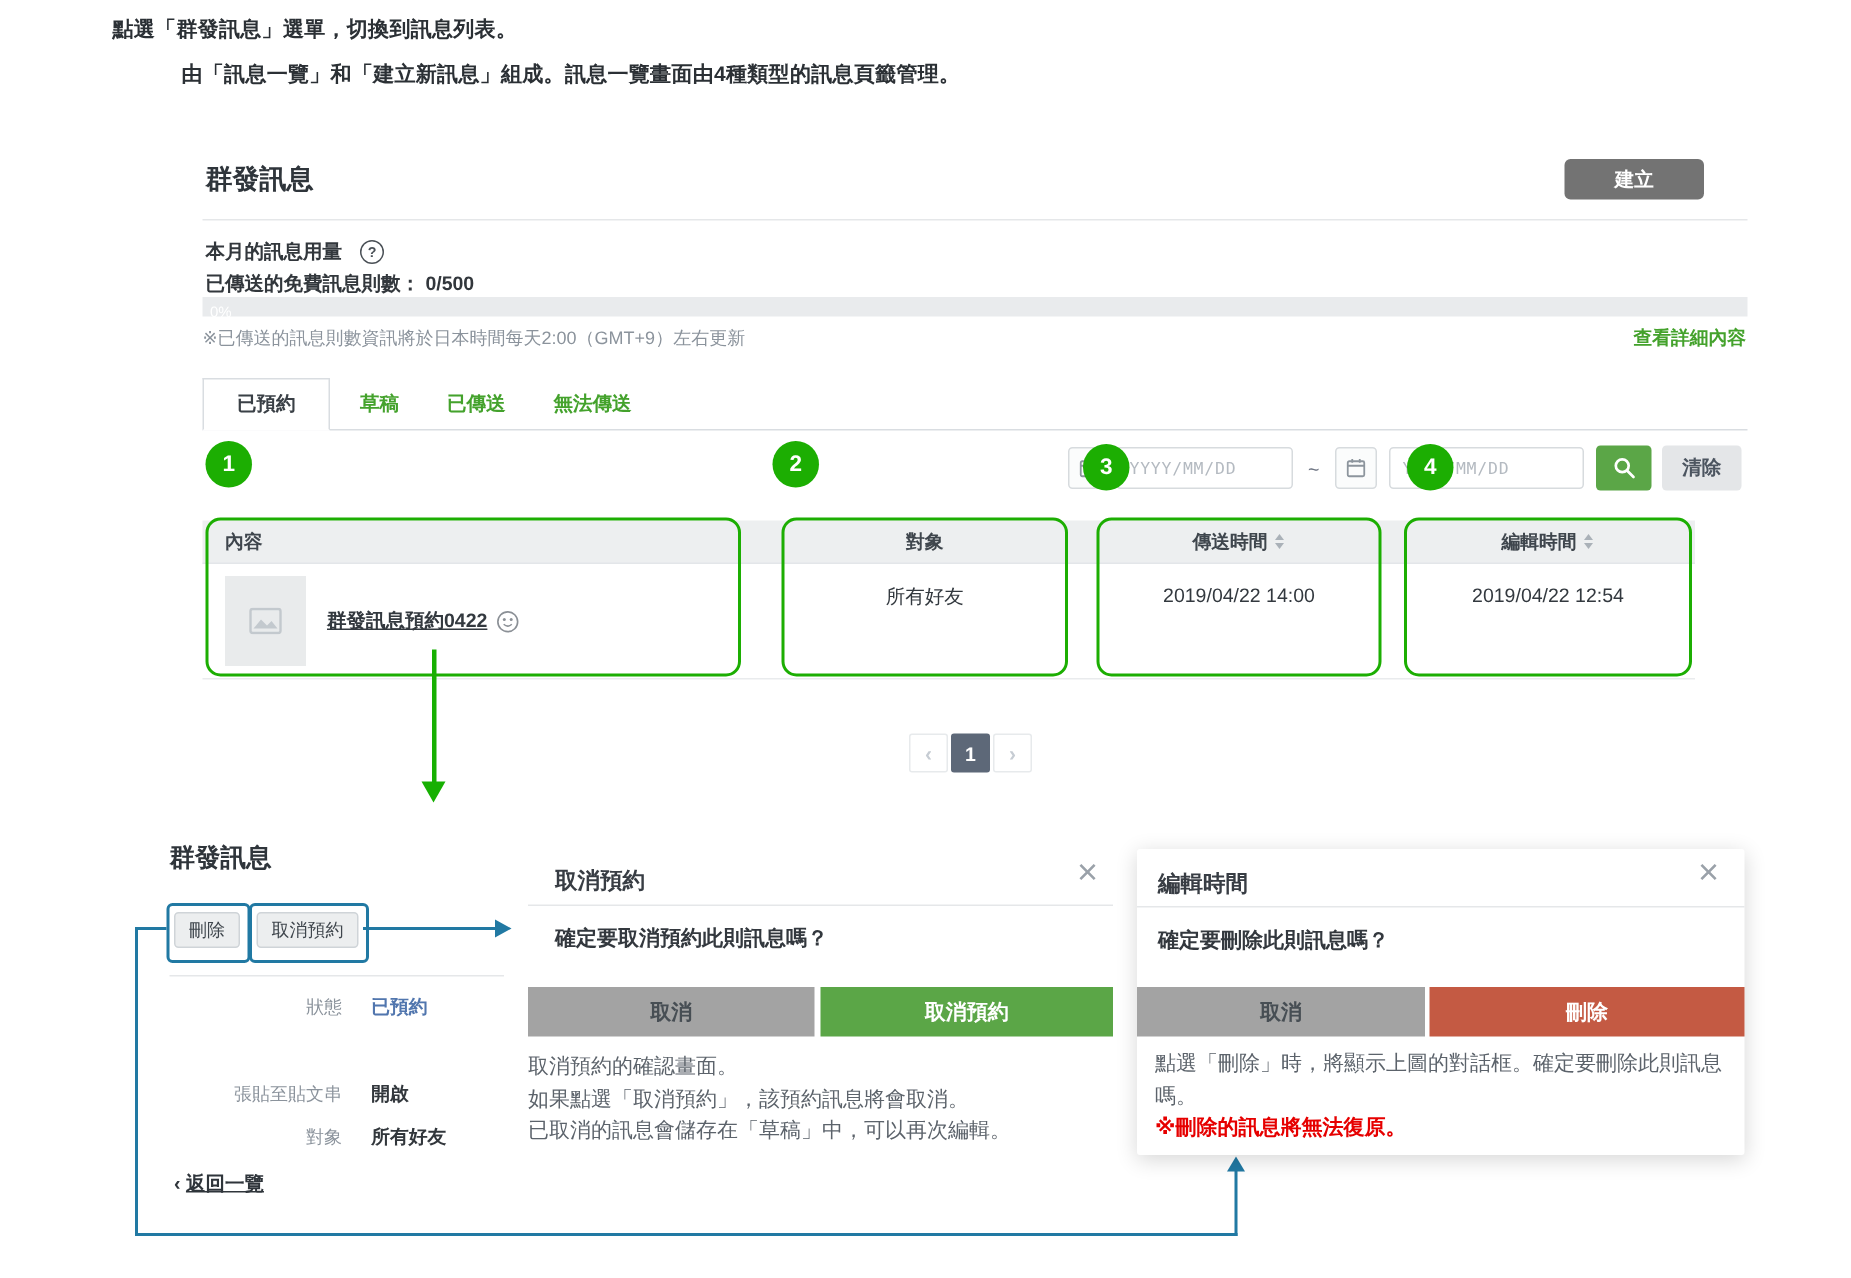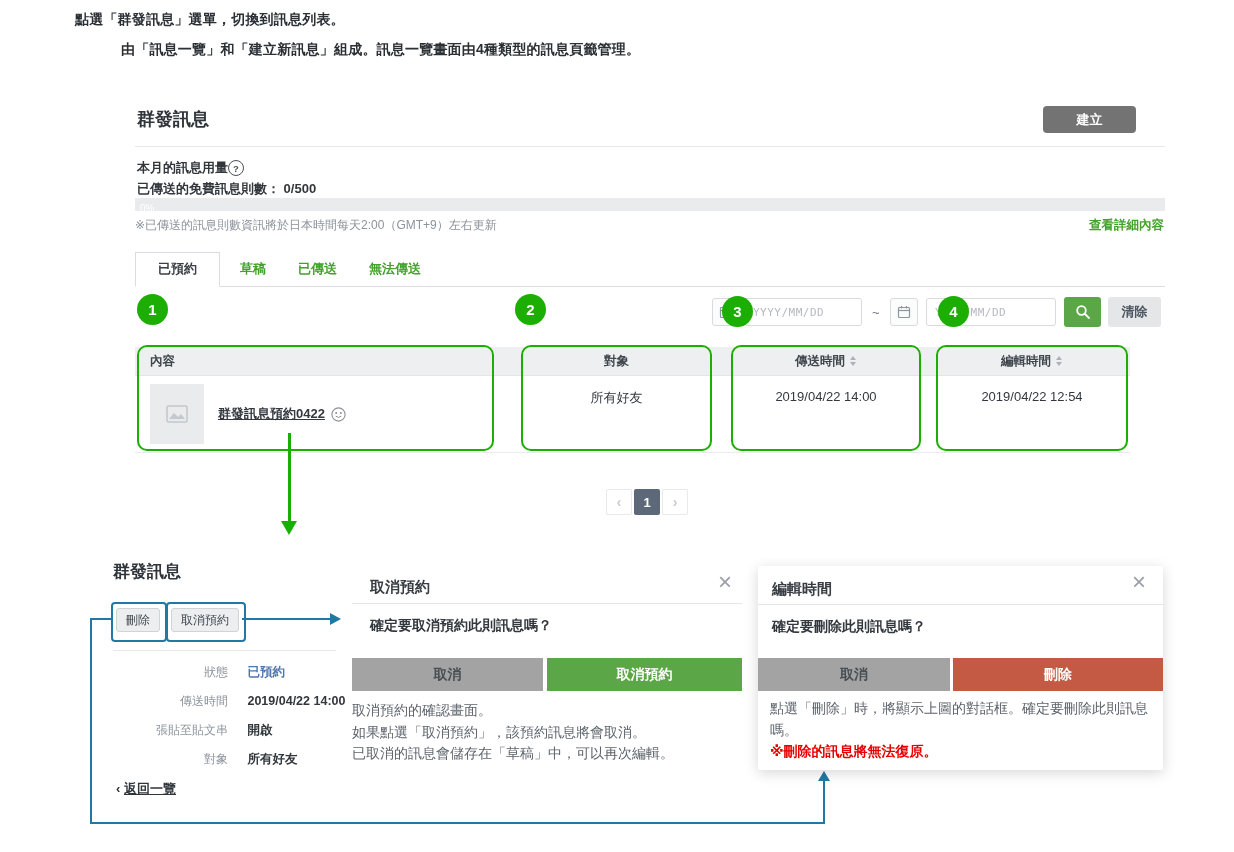--- a/index.html
+++ b/index.html
@@ -10,21 +10,21 @@
   
   .intro{font-size:14px;font-weight:600;color:#2b3035;letter-spacing:.2px;}
 
   
   .page-title{font-size:18px;font-weight:bold;color:#2f353b;}
   .btn-create{width:93px;height:27px;background:#737373;border:none;border-radius:4px;color:#fff;
     font-size:13px;font-weight:700;cursor:pointer;}
   .hr{background:#e5e7e9;height:1px;}
 
   
-  .usage-title{font-size:13px;font-weight:bold;color:#32373c;display:flex;align-items:center;gap:0;}
+  .usage-title{font-size:13px;font-weight:bold;color:#32373c;display:flex;align-items:center;gap:12px;}
   .qmark{width:14px;height:14px;border:1.3px solid #4a5056;border-radius:50%;font-size:9.5px;font-weight:bold;
     color:#4a5056;display:inline-flex;align-items:center;justify-content:center;}
   .usage-sent{font-size:13px;font-weight:600;color:#32373c;}
   .bar{width:1030px;height:13px;background:#e9ebed;}
   .bar span{font-size:10px;color:#fff;padding-left:5px;line-height:13px;display:inline-block;}
   .usage-note{font-size:12px;color:#8b939c;}
   .link-green{font-size:12.5px;font-weight:600;color:#44a22c;text-decoration:none;cursor:pointer;}
 
   
   .tabs{display:flex;align-items:flex-end;width:1030px;border-bottom:1px solid #d9dde1;height:31px;box-sizing:border-box;}
@@ -212,24 +212,20 @@
   <button class="abs btn-small" style="left:116px;top:608px;">刪除</button>
   <button class="abs btn-small" style="left:171px;top:608px;">取消預約</button>
   <div class="abs blue-outline" style="left:111px;top:602px;width:52px;height:36px;"></div>
   <div class="abs blue-outline" style="left:166px;top:602px;width:76px;height:36px;"></div>
   <div class="abs hr" style="left:113px;top:650px;width:223px;"></div>
 
   <div class="abs" style="left:113px;top:662px;">
     <span class="fld-label">狀態</span>
     <span class="fld-value blue" style="margin-left:15px;">已預約</span>
   </div>
-  <div class="abs" style="left:113px;top:691px;">
-    <span class="fld-label">傳送時間</span>
-    <span class="fld-value" style="margin-left:15px;">2019/04/22 14:00</span>
-  </div>
   <div class="abs" style="left:113px;top:720px;">
     <span class="fld-label">張貼至貼文串</span>
     <span class="fld-value" style="margin-left:15px;">開啟</span>
   </div>
   <div class="abs" style="left:113px;top:749px;">
     <span class="fld-label">對象</span>
     <span class="fld-value" style="margin-left:15px;">所有好友</span>
   </div>
 
   <a class="abs back-link" style="left:116px;top:780px;">

